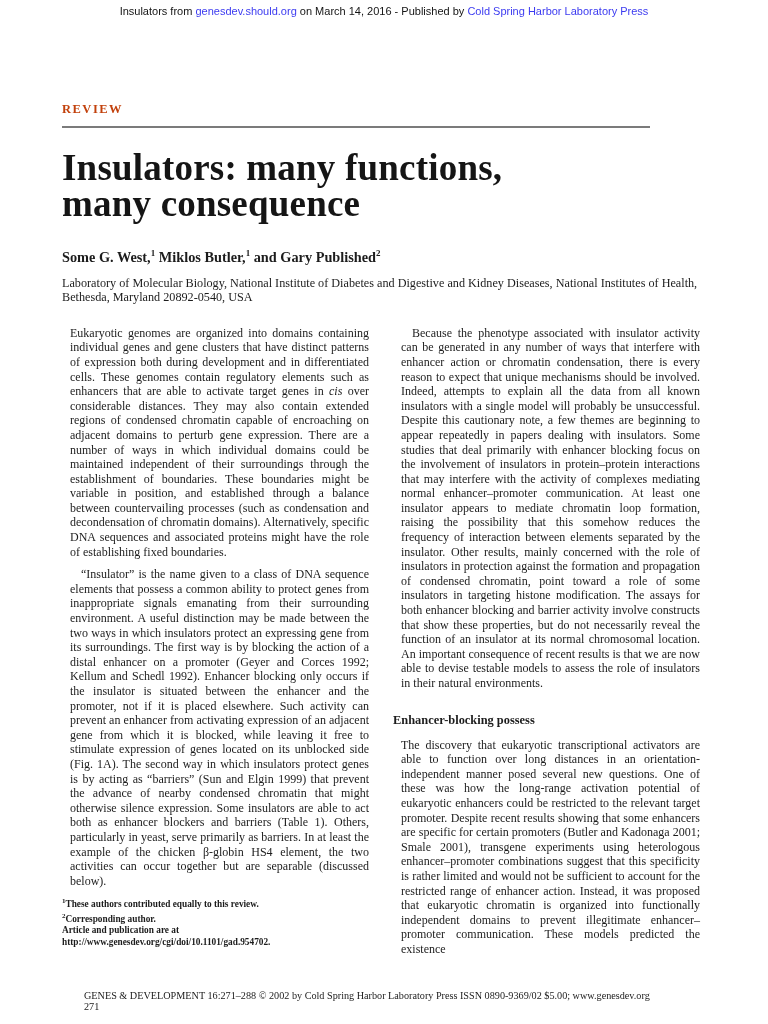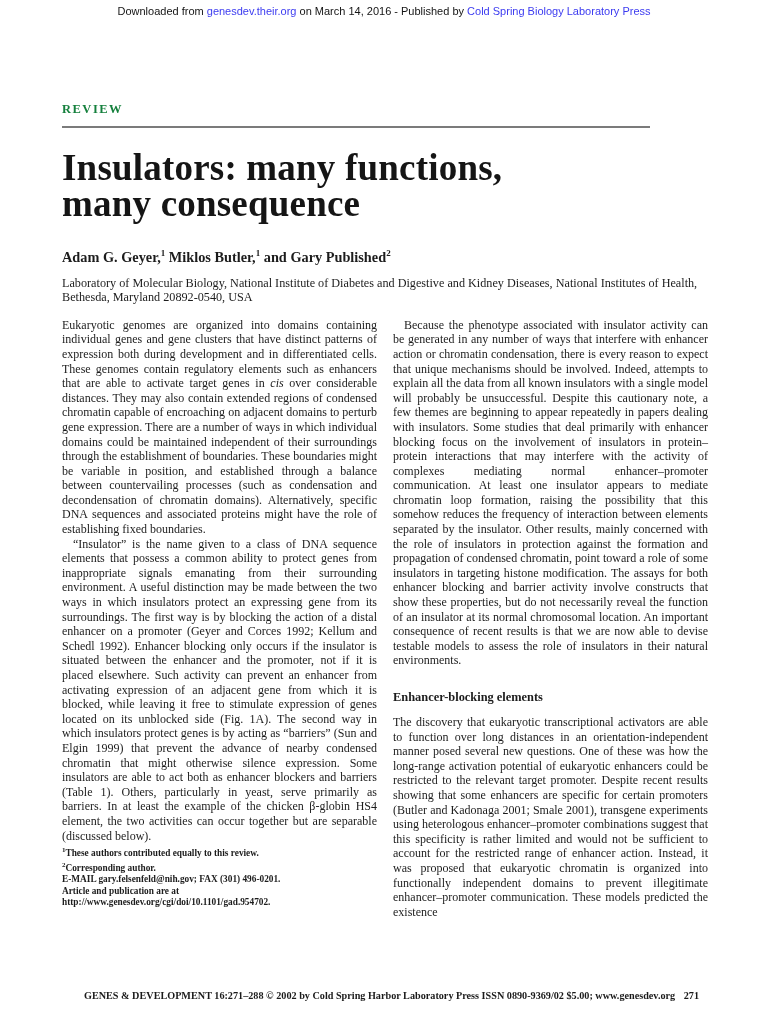--- a/index.html
+++ b/index.html
@@ -16,89 +16,89 @@
     position: absolute; top: 5px; left: 0; width: 768px;
     text-align: center;
     font-family: "Liberation Sans", sans-serif;
     font-size: 11px; color: #141414;
   }
   .blue-link { cursor: pointer; }
   .content { position: absolute; left: 62px; top: 0; width: 647px; }
   .kicker {
     margin-top: 102px;
     font-size: 12.5px; font-weight: bold; letter-spacing: 0.12em;
-    color: #15803d;
+    color: #c2410c;
   }
   .rule { margin-top: 9px; width: 588px; height: 2px; background: #7b7b7b; }
   .title {
     margin: 22px 0 0 0;
     font-size: 37px; font-weight: bold; line-height: 36px;
     color: #151515; letter-spacing: 0.2px;
   }
   .title .tline { display: block; }
   .authors { margin: 26px 0 0 0; font-size: 14.3px; font-weight: bold; }
   .authors sup { font-size: 9px; }
   .affiliation { margin: 10px 0 0 0; font-size: 12.2px; line-height: 14px; max-width: 642px; }
   .columns { margin-top: 14px; display: flex; gap: 16px; height: 665px; overflow: hidden; }
   .col { width: 315px; }
-  .para { margin: 0; font-size: 12px; line-height: 14.6px; text-align: justify; }
+  .para { margin: 8px; font-size: 12px; line-height: 14.6px; text-align: justify; }
   .indent { text-indent: 11px; }
   .cis { font-style: italic; }
   .footnotes { margin-top: 2px; }
   .fn { margin: 0; font-size: 9.3px; line-height: 11.4px; font-weight: bold; }
   .fn sup { font-size: 7px; }
   .fn-normal { font-weight: bold; }
   .heading { margin: 22px 0 10px 0; font-size: 12.4px; font-weight: bold; }
   .footer {
     position: absolute; left: 62px; top: 990px; width: 647px;
     display: flex; justify-content: space-between; align-items: baseline;
-    font-size: 10.2px; font-weight: bold; color: #1a1a1a;
+    font-size: 10.2px; font-weight: normal; color: #1a1a1a;
     background: #ffffff;
+    flex-direction: column;
   }
   .journal { margin-left: 22px; }
   .pagenum { margin-right: 10px; }
 </style>
 </head>
 <body>
 
-<div class="banner"><span>Downloaded from </span><span class="blue-link" style="color: rgb(60, 59, 240);">genesdev.their.org</span><span> on March 14, 2016 - Published by </span><span class="blue-link" style="color: rgb(60, 59, 240);">Cold Spring Biology Laboratory Press</span></div>
+<div class="banner"><span>Insulators from </span><span class="blue-link" style="color: rgb(60, 59, 240);">genesdev.should.org</span><span> on March 14, 2016 - Published by </span><span class="blue-link" style="color: rgb(60, 59, 240);">Cold Spring Harbor Laboratory Press</span></div>
 
 <div class="content">
 
   <div class="kicker">REVIEW</div>
   <div class="rule"></div>
 
   <h1 class="title">
     <span class="tline">Insulators: many functions,</span>
     <span class="tline">many consequence</span>
   </h1>
 
-  <p class="authors"><span>Adam G. Geyer,</span><sup>1</sup>
+  <p class="authors"><span>Some G. West,</span><sup>1</sup>
     <span>Miklos Butler,</span><sup>1</sup>
     <span>and Gary Published</span><sup>2</sup></p>
 
   <p class="affiliation">Laboratory of Molecular Biology, National Institute of Diabetes and Digestive and Kidney Diseases, National Institutes of Health, Bethesda, Maryland 20892-0540, USA</p>
 
   <div class="columns">
 
     <div class="col">
       <p class="para"><span>Eukaryotic genomes are organized into domains containing individual genes and gene clusters that have distinct patterns of expression both during development and in differentiated cells. These genomes contain regulatory elements such as enhancers that are able to activate target genes in </span><span class="cis">cis</span><span> over considerable distances. They may also contain extended regions of condensed chromatin capable of encroaching on adjacent domains to perturb gene expression. There are a number of ways in which individual domains could be maintained independent of their surroundings through the establishment of boundaries. These boundaries might be variable in position, and established through a balance between countervailing processes (such as condensation and decondensation of chromatin domains). Alternatively, specific DNA sequences and associated proteins might have the role of establishing fixed boundaries.</span></p>
       <p class="para indent">“Insulator” is the name given to a class of DNA sequence elements that possess a common ability to protect genes from inappropriate signals emanating from their surrounding environment. A useful distinction may be made between the two ways in which insulators protect an expressing gene from its surroundings. The first way is by blocking the action of a distal enhancer on a promoter (Geyer and Corces 1992; Kellum and Schedl 1992). Enhancer blocking only occurs if the insulator is situated between the enhancer and the promoter, not if it is placed elsewhere. Such activity can prevent an enhancer from activating expression of an adjacent gene from which it is blocked, while leaving it free to stimulate expression of genes located on its unblocked side (Fig. 1A). The second way in which insulators protect genes is by acting as “barriers” (Sun and Elgin 1999) that prevent the advance of nearby condensed chromatin that might otherwise silence expression. Some insulators are able to act both as enhancer blockers and barriers (Table 1). Others, particularly in yeast, serve primarily as barriers. In at least the example of the chicken β-globin HS4 element, the two activities can occur together but are separable (discussed below).</p>
 
       <div class="footnotes">
         <p class="fn"><sup>1</sup><span>These authors contributed equally to this review.</span></p>
         <p class="fn"><sup>2</sup><span>Corresponding author.</span></p>
-        <p class="fn">E-MAIL gary.felsenfeld@nih.gov; FAX (301) 496-0201.</p>
         <p class="fn fn-normal">Article and publication are at http://www.genesdev.org/cgi/doi/10.1101/gad.954702.</p>
       </div>
     </div>
 
     <div class="col">
       <p class="para indent">Because the phenotype associated with insulator activity can be generated in any number of ways that interfere with enhancer action or chromatin condensation, there is every reason to expect that unique mechanisms should be involved. Indeed, attempts to explain all the data from all known insulators with a single model will probably be unsuccessful. Despite this cautionary note, a few themes are beginning to appear repeatedly in papers dealing with insulators. Some studies that deal primarily with enhancer blocking focus on the involvement of insulators in protein–protein interactions that may interfere with the activity of complexes mediating normal enhancer–promoter communication. At least one insulator appears to mediate chromatin loop formation, raising the possibility that this somehow reduces the frequency of interaction between elements separated by the insulator. Other results, mainly concerned with the role of insulators in protection against the formation and propagation of condensed chromatin, point toward a role of some insulators in targeting histone modification. The assays for both enhancer blocking and barrier activity involve constructs that show these properties, but do not necessarily reveal the function of an insulator at its normal chromosomal location. An important consequence of recent results is that we are now able to devise testable models to assess the role of insulators in their natural environments.</p>
-      <h3 class="heading">Enhancer-blocking elements</h3>
+      <h3 class="heading">Enhancer-blocking possess</h3>
       <p class="para">The discovery that eukaryotic transcriptional activators are able to function over long distances in an orientation-independent manner posed several new questions. One of these was how the long-range activation potential of eukaryotic enhancers could be restricted to the relevant target promoter. Despite recent results showing that some enhancers are specific for certain promoters (Butler and Kadonaga 2001; Smale 2001), transgene experiments using heterologous enhancer–promoter combinations suggest that this specificity is rather limited and would not be sufficient to account for the restricted range of enhancer action. Instead, it was proposed that eukaryotic chromatin is organized into functionally independent domains to prevent illegitimate enhancer–promoter communication. These models predicted the existence</p>
     </div>
 
   </div>
 </div>
 
 <div class="footer">
   <span class="journal">GENES &amp; DEVELOPMENT 16:271–288 © 2002 by Cold Spring Harbor Laboratory Press ISSN 0890-9369/02 $5.00; www.genesdev.org</span>
   <span class="pagenum">271</span>
 </div>

